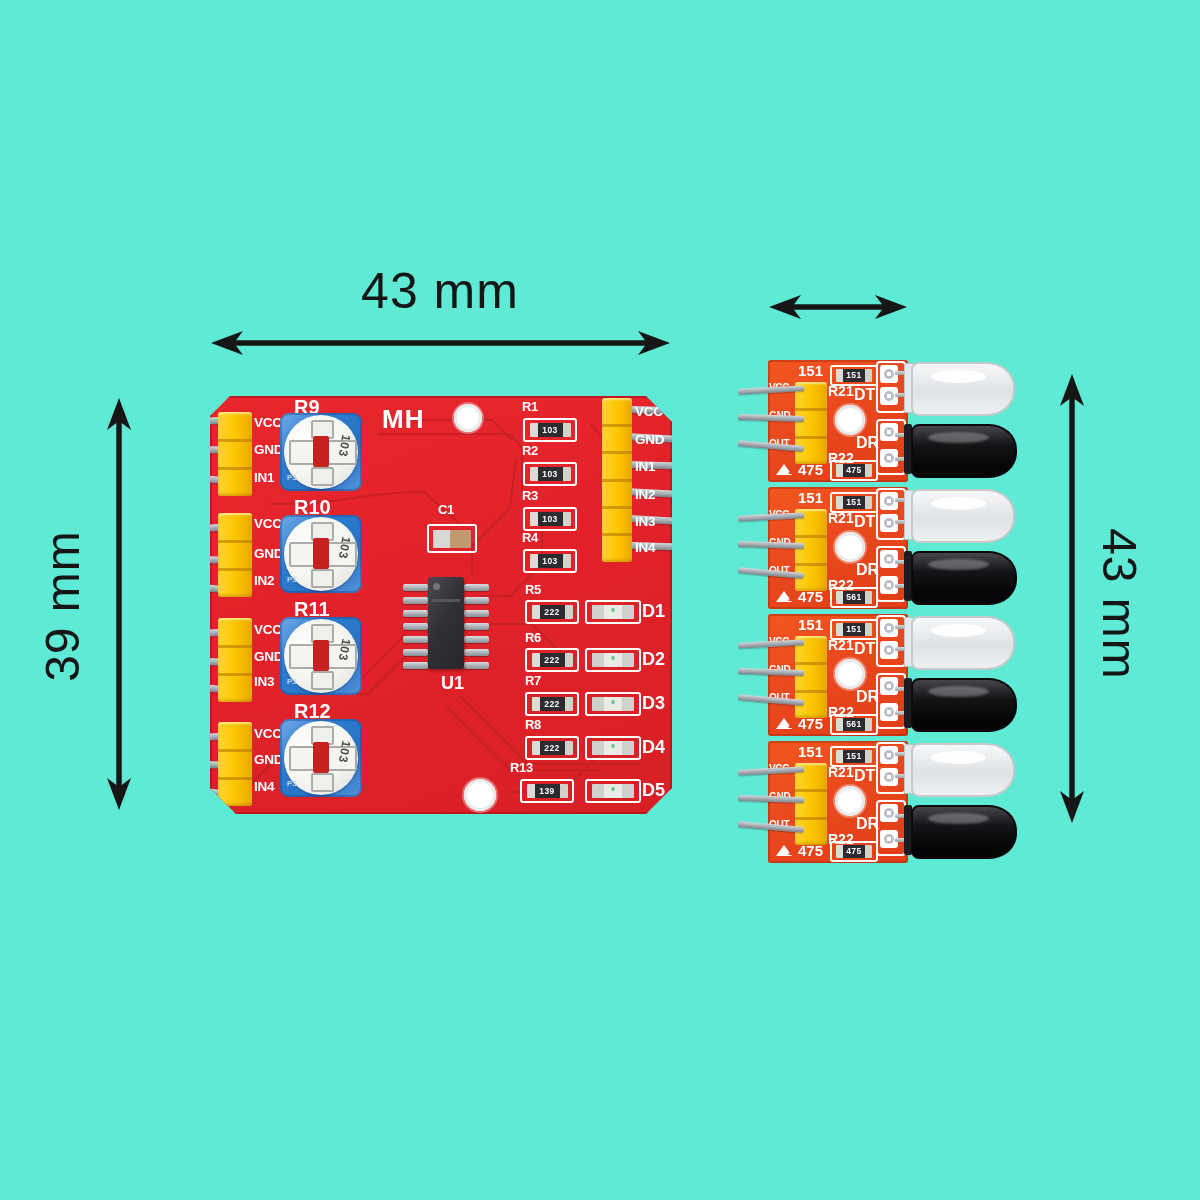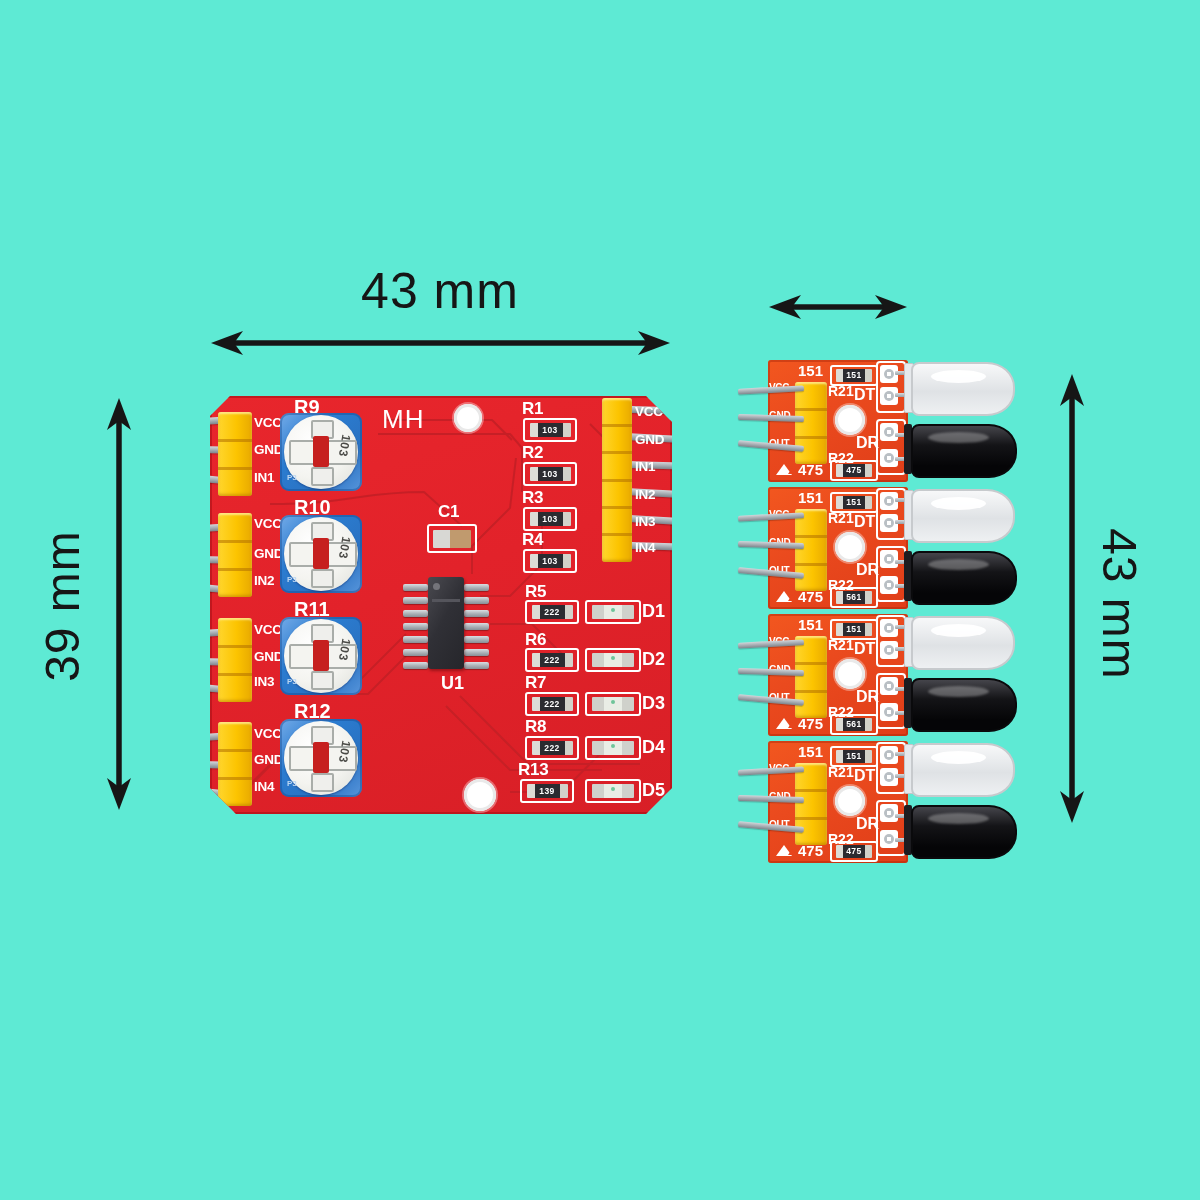--- a/index.html
+++ b/index.html
@@ -16,25 +16,25 @@
 
   
   .main-pcb{position:absolute;left:210px;top:396px;width:462px;height:418px;
             background:linear-gradient(160deg,#e8262c 0%,#e2222a 45%,#d81f26 100%);
             clip-path:polygon(20px 0,calc(100% - 26px) 0,100% 26px,100% calc(100% - 26px),
                       calc(100% - 26px) 100%,26px 100%,0 calc(100% - 26px),0 20px);
             box-shadow:inset 0 0 0 2px rgba(160,12,18,.5);}
   .traces{position:absolute;left:0;top:0;width:100%;height:100%;}
   .hole{position:absolute;border-radius:50%;background:#fff;
         box-shadow:inset 0 0 0 3px #e9e9e9, 0 0 0 2px rgba(255,255,255,.35);}
-  .board-title{position:absolute;color:#fff;font-weight:normal;font-size:26px;letter-spacing:1px;}
+  .board-title{position:absolute;color:#fff;font-weight:bold;font-size:26px;letter-spacing:1px;}
 
   .silk{position:absolute;color:#fff;font-weight:bold;white-space:nowrap;}
   .lbl13{font-size:13.5px;letter-spacing:-.3px;}
-  .lbl17{font-size:17px;letter-spacing:-.3px;}
+  .lbl17{font-size:13px;letter-spacing:-.3px;}
   .lbl18{font-size:18px;}
 
   
   .pin{position:absolute;height:7px;border-radius:2px;
        background:linear-gradient(180deg,#d2d6da 0%,#a7adb3 50%,#7c838a 100%);
        box-shadow:0 1px 1px rgba(0,0,0,.22);}
 
   
   .yconn{position:absolute;background:linear-gradient(90deg,#ffd62e 0%,#fcc400 55%,#e8a900 100%);
          border-radius:3px;box-shadow:inset 0 -2px 3px rgba(170,110,0,.45), inset 0 2px 2px rgba(255,240,160,.8);}
@@ -334,21 +334,21 @@
           <span>222</span>
         </div>
       </div>
     <div class="smd led" style="left:375px;top:340px;width:52px;height:20px;">
         <div class="chip">
           <i></i>
         </div>
       </div>
     <div class="silk lbl18" style="left:432px;top:341px;">D4</div>
 
-    <div class="silk lbl17" style="left:308px;top:364px;">R13</div>
+    <div class="silk lbl17" style="left:300px;top:364px;">R13</div>
     <div class="smd" style="left:310px;top:383px;width:50px;height:20px;">
         <div class="chip">
           <span>139</span>
         </div>
       </div>
     <div class="smd led" style="left:375px;top:383px;width:52px;height:20px;">
         <div class="chip">
           <i></i>
         </div>
       </div>

